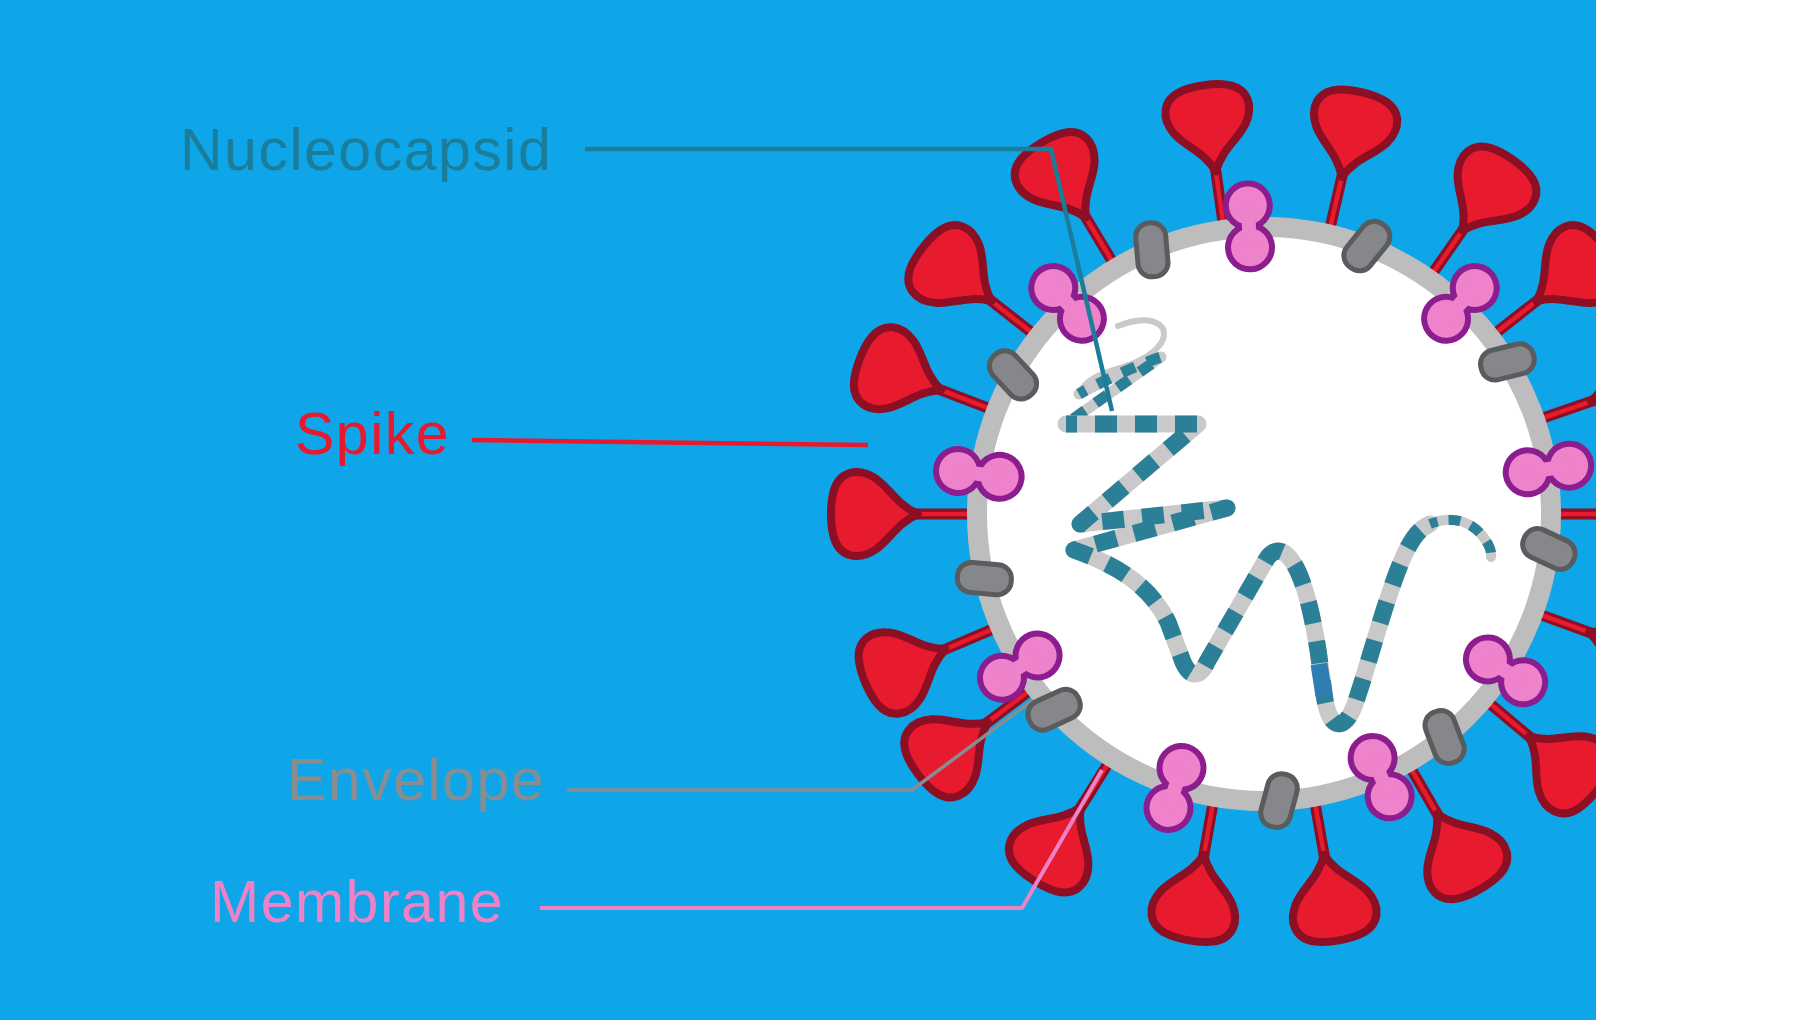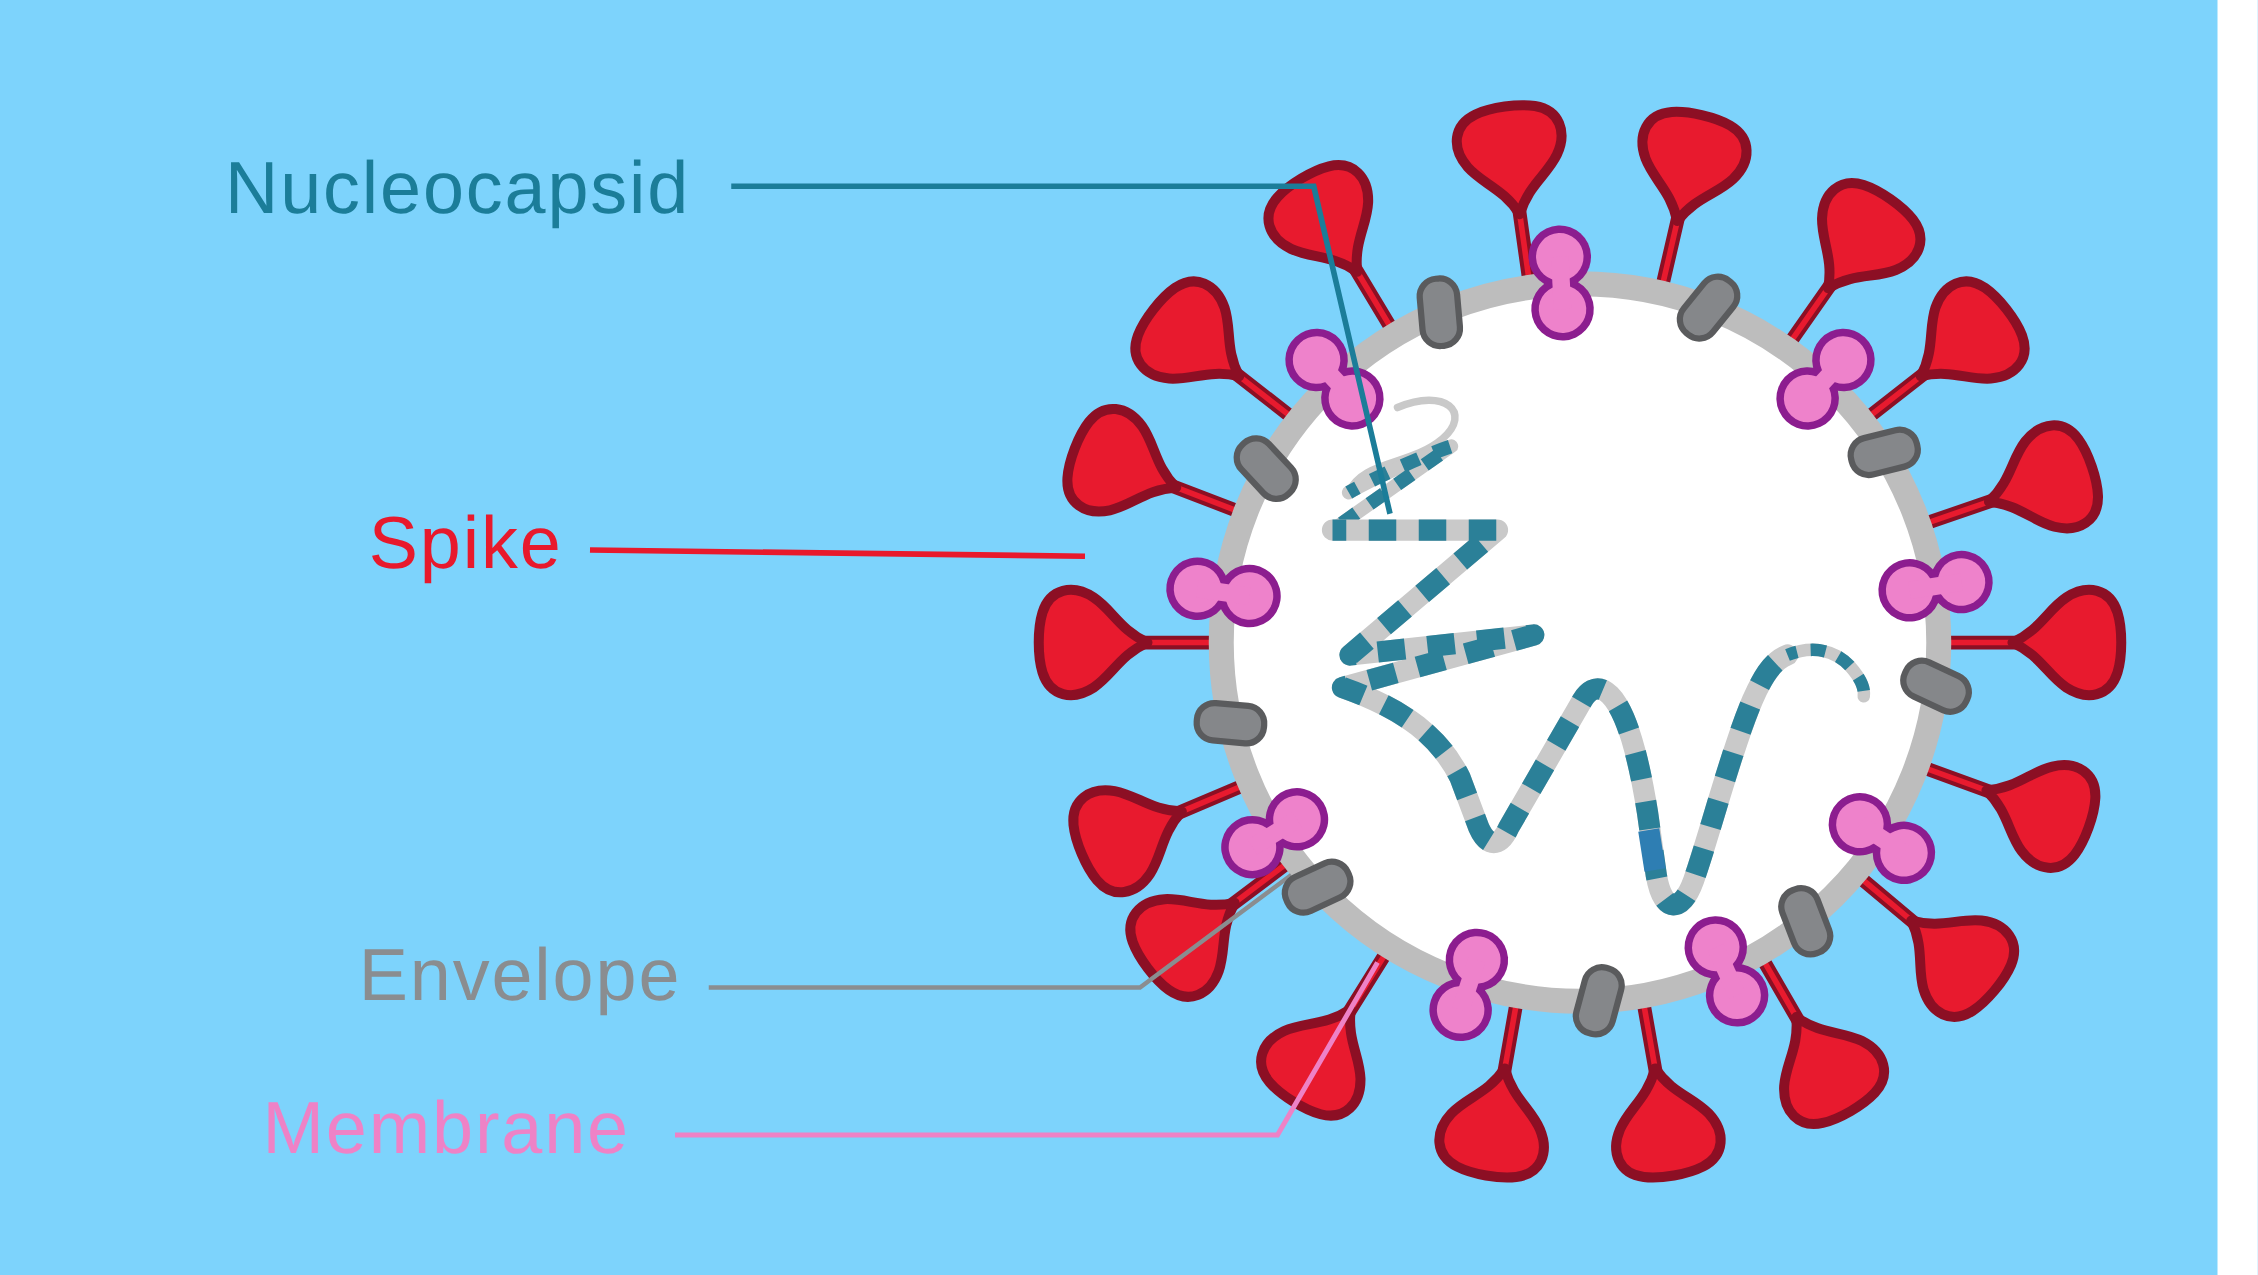--- a/index.html
+++ b/index.html
@@ -1,16 +1,16 @@
 <!DOCTYPE html>
 <html><head>
 <meta charset="utf-8">
 <style>
   html,body{margin:0;padding:0;background:#ffffff;}
-  .stage{width:1774px;height:1020px;position:relative;background:#7dd3fc;overflow:hidden;}
+  .stage{width:1596px;height:1020px;position:relative;background:#0ea5e9;overflow:hidden;}
   svg{display:block;}
   .label{font-family:"Liberation Sans", sans-serif;font-size:59px;letter-spacing:1.5px;font-weight:400;}
 </style>
 </head>
 <body>
 
 <div class="stage">
 <svg width="1806" height="1020" viewBox="0 0 1806 1020" xmlns="http://www.w3.org/2000/svg">
 
   <defs>

